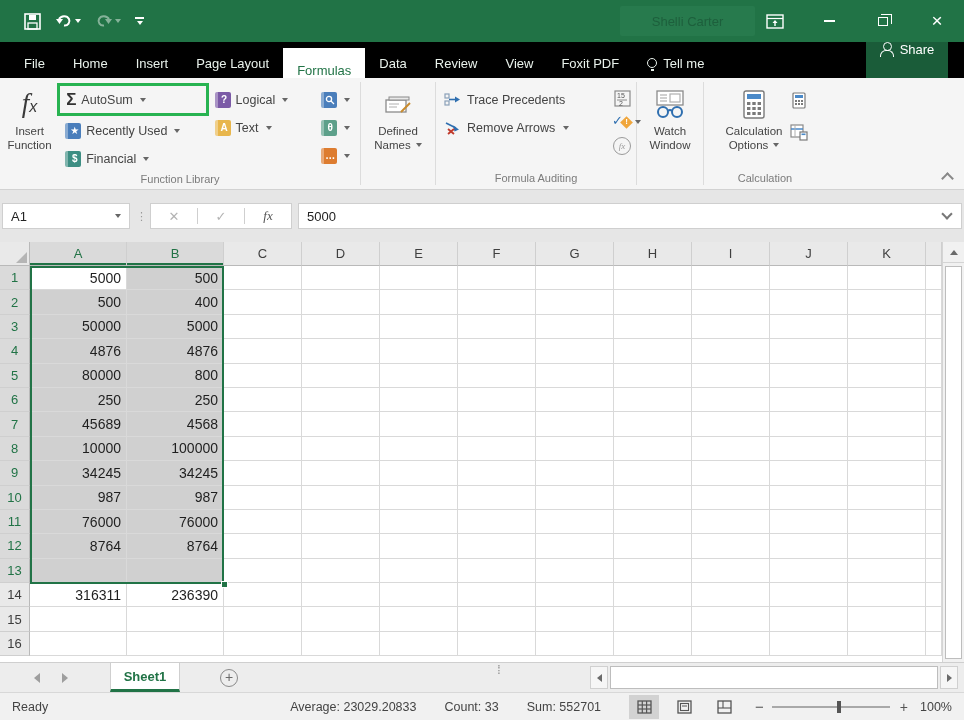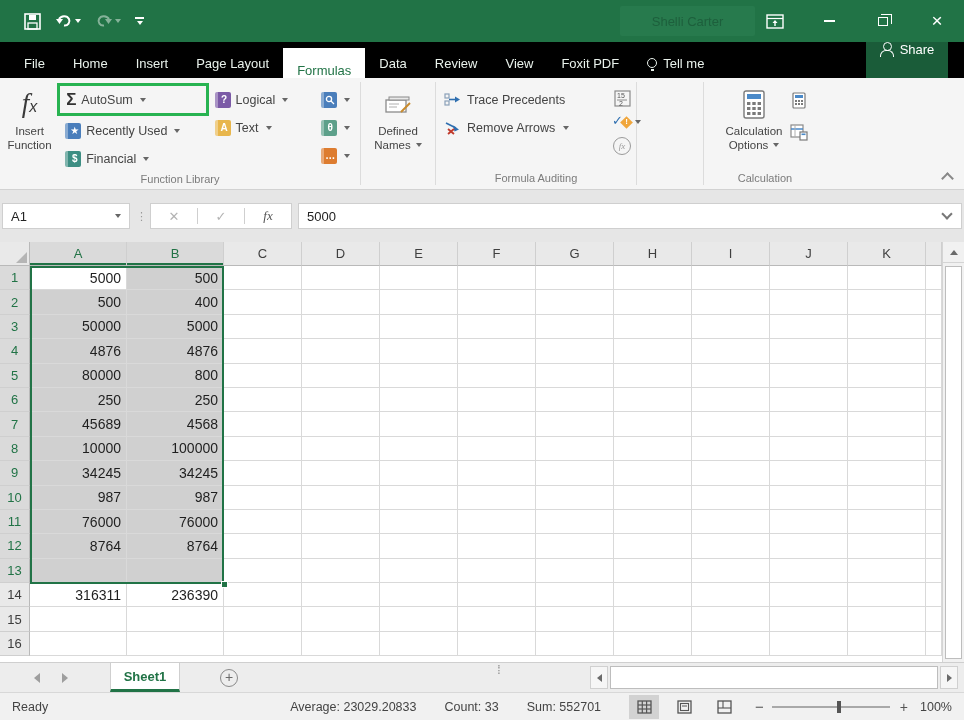--- a/index.html
+++ b/index.html
@@ -347,20 +347,38 @@
             <span class="fx-circle">fx</span>
           </div>
         </div>
       </div>
       <div class="glabel">Formula Auditing</div>
     </div>
 
     <div class="gdiv"></div>
 
     <div class="rgroup" style="width:66px;">
+      <div class="content" style="justify-content:center;">
+        <div class="bigbtn">
+          <div class="bicon">
+            <svg width="34" height="30" viewBox="0 0 34 30">
+              <rect x="4" y="1" width="26" height="14" fill="#fff" stroke="#8a8a8a" stroke-width="1.3"></rect>
+              <line x1="7" y1="5" x2="14" y2="5" stroke="#b0b0b0" stroke-width="1.2"></line>
+              <line x1="7" y1="8" x2="14" y2="8" stroke="#b0b0b0" stroke-width="1.2"></line>
+              <line x1="7" y1="11" x2="14" y2="11" stroke="#b0b0b0" stroke-width="1.2"></line>
+              <rect x="17" y="4" width="10" height="8" fill="none" stroke="#b0b0b0" stroke-width="1.2"></rect>
+              <circle cx="10" cy="22" r="5" fill="none" stroke="#2f6fb0" stroke-width="2"></circle>
+              <circle cx="24" cy="22" r="5" fill="none" stroke="#2f6fb0" stroke-width="2"></circle>
+              <path d="M15 21 q2 -2 4 0" fill="none" stroke="#2f6fb0" stroke-width="2"></path>
+            </svg>
+          </div>
+          <div>Watch</div>
+          <div>Window</div>
+        </div>
+      </div>
       <div class="glabel"></div>
     </div>
 
     <div class="gdiv"></div>
 
     <div class="rgroup" style="width:122px;">
       <div class="content" style="justify-content:center;gap:2px;">
         <div class="bigbtn">
           <div class="bicon">
             <svg width="24" height="30" viewBox="0 0 24 30">

